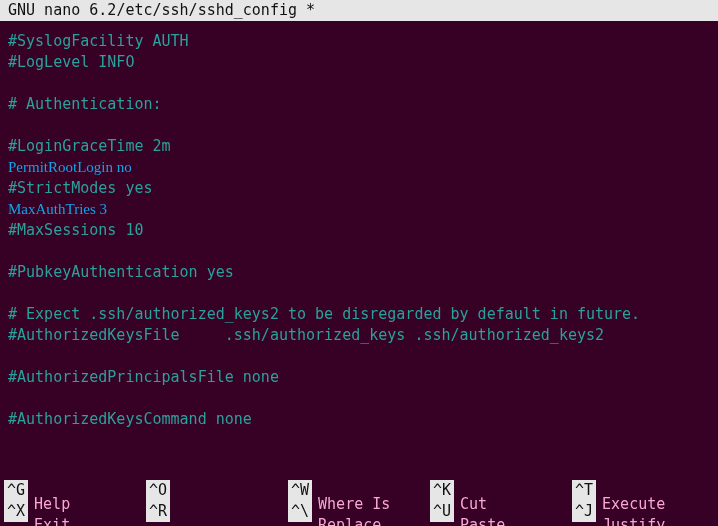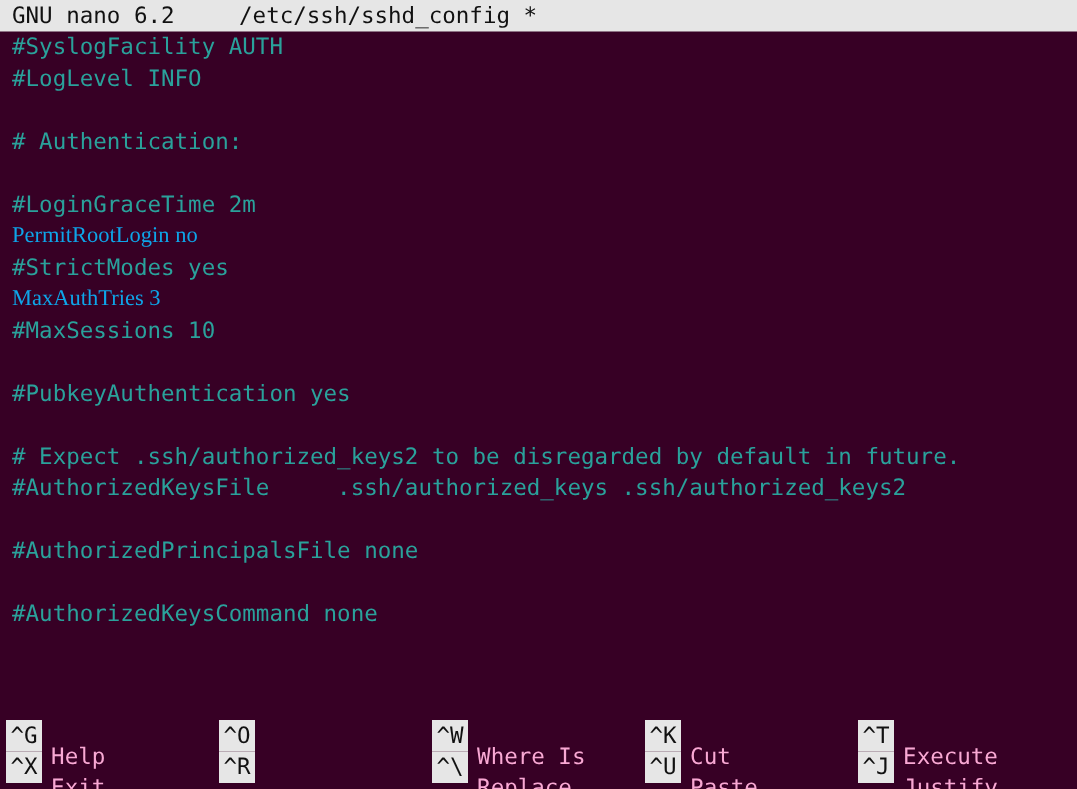--- a/index.html
+++ b/index.html
@@ -13,26 +13,25 @@
     overflow: hidden;
     color: #e6e6e6;
   }
   .titlebar {
     background: #e6e6e6;
     color: #111;
     white-space: pre;
     padding: 0 8px;
     height: 21px;
     display: flex;
-    gap: 43px;
   }
   .titlebar .left { flex: 0 0 auto; }
   .titlebar .center { flex: 1 1 auto; text-align: left; }
   .editor {
-    padding: 0 8px;
+    padding: 10px 8px;
     white-space: pre;
   }
   .comment { color: #2aa19b; }
   .plain { color: #0ea5e9; font-family: Liberation Serif, serif; }
   .blank { height: 21px; }
   .shortcuts {
     position: absolute;
     bottom: 4px;
     left: 0;
     right: 0;

